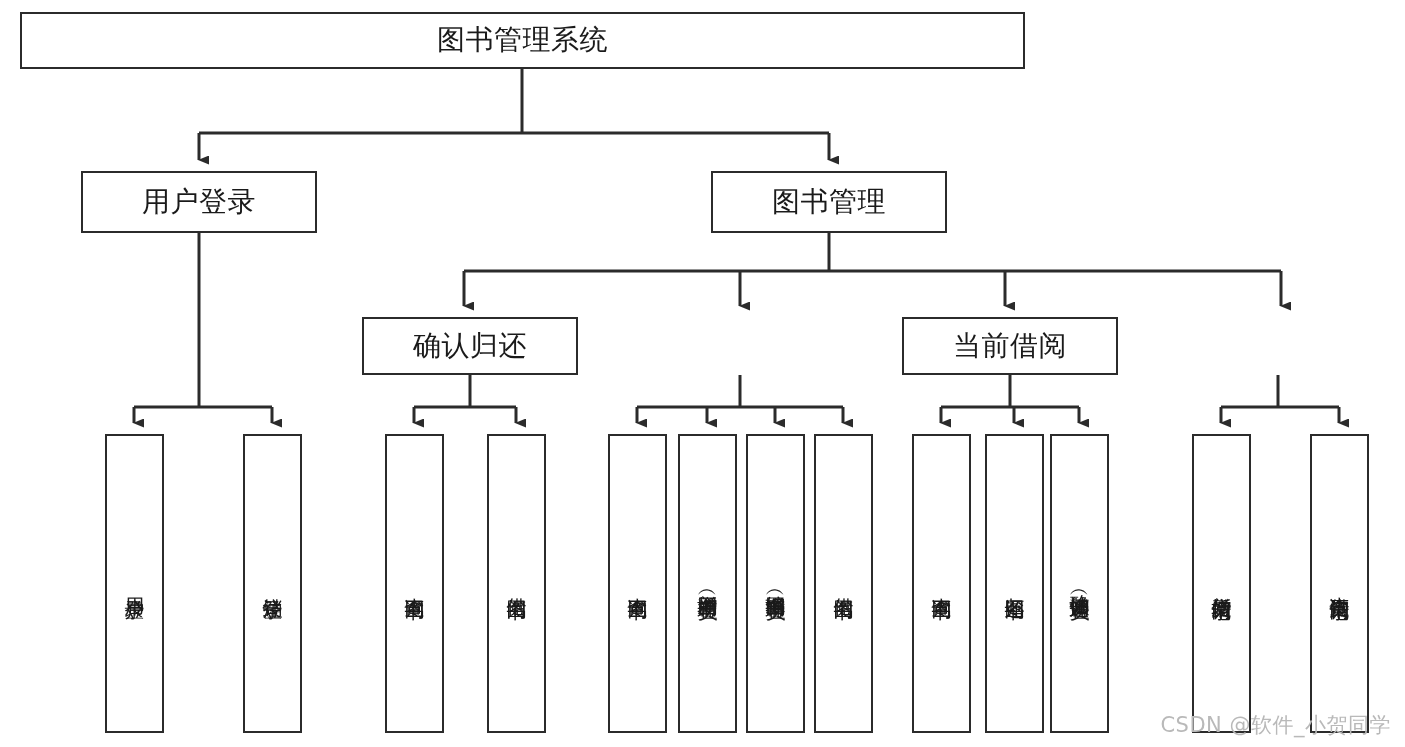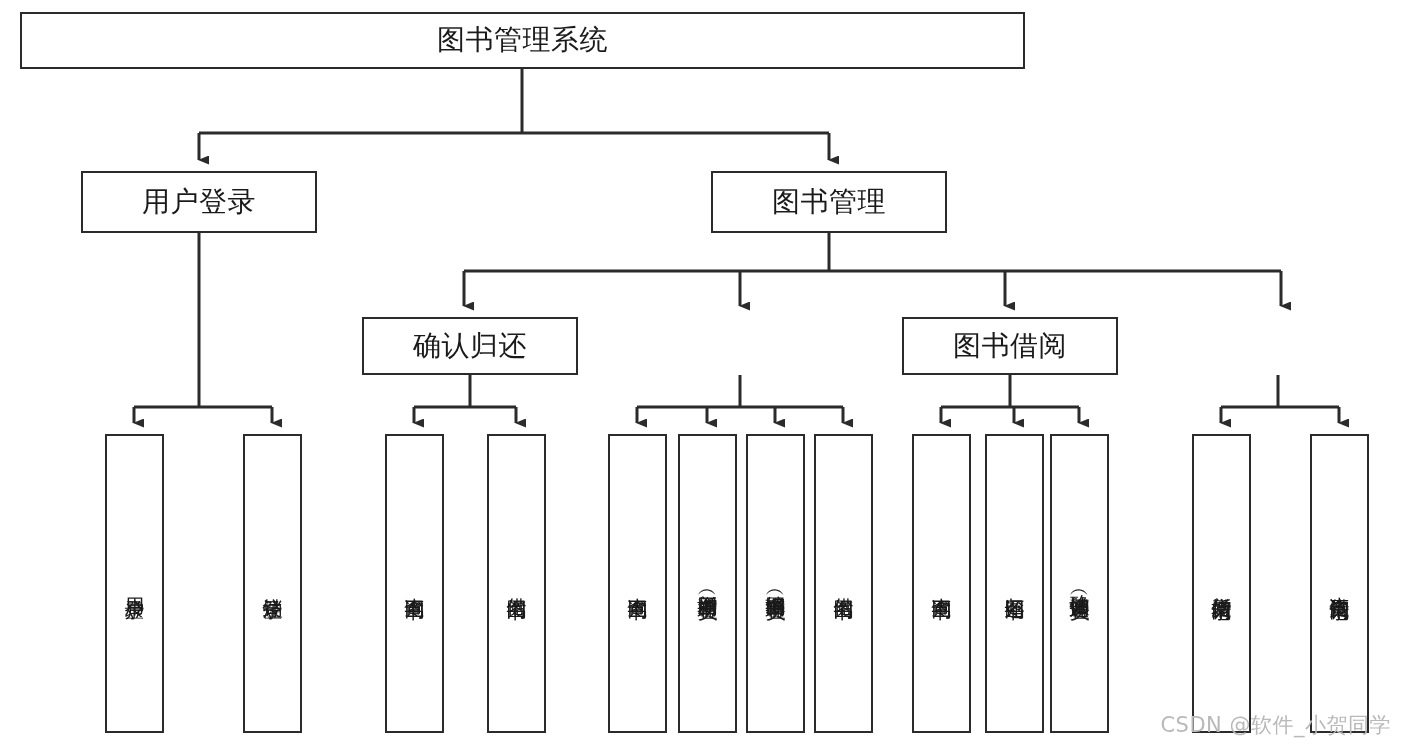--- a/index.html
+++ b/index.html
@@ -146,21 +146,21 @@
     <span class="node-label-h" style="color: rgb(26, 26, 26);">用户登录</span>
   </div>
   <div class="node-box" id="node-l2-1" style="left: 711px; top: 171px; width: 236px; height: 62px; border-color: rgb(43, 43, 43); background: rgb(255, 255, 255);">
     <span class="node-label-h" style="color: rgb(26, 26, 26);">图书管理</span>
   </div>
 
   <div class="node-box" id="node-l3-0" style="left: 362px; top: 317px; width: 216px; height: 58px; border-color: rgb(43, 43, 43); background: rgb(255, 255, 255);">
     <span class="node-label-h" style="color: rgb(26, 26, 26);">确认归还</span>
   </div>
   <div class="node-box" id="node-l3-2" style="left: 902px; top: 317px; width: 216px; height: 58px; border-color: rgb(43, 43, 43); background: rgb(255, 255, 255);">
-    <span class="node-label-h" style="color: rgb(26, 26, 26);">图书借阅</span>
+    <span class="node-label-h" style="color: rgb(26, 26, 26);">当前借阅</span>
   </div>
 
   <div class="node-box leaf-box" id="node-leaf-0" style="left: 105px; top: 434px; width: 59px; height: 299px; border-color: rgb(43, 43, 43); background: rgb(255, 255, 255);">
     <span class="node-label-v" style="color: rgb(26, 26, 26);">用户登录</span>
   </div>
   <div class="node-box leaf-box" id="node-leaf-1" style="left: 243px; top: 434px; width: 59px; height: 299px; border-color: rgb(43, 43, 43); background: rgb(255, 255, 255);">
     <span class="node-label-v" style="color: rgb(26, 26, 26);">注销登录</span>
   </div>
   <div class="node-box leaf-box" id="node-leaf-2" style="left: 385px; top: 434px; width: 59px; height: 299px; border-color: rgb(43, 43, 43); background: rgb(255, 255, 255);">
     <span class="node-label-v" style="color: rgb(26, 26, 26);">查询图书</span>

